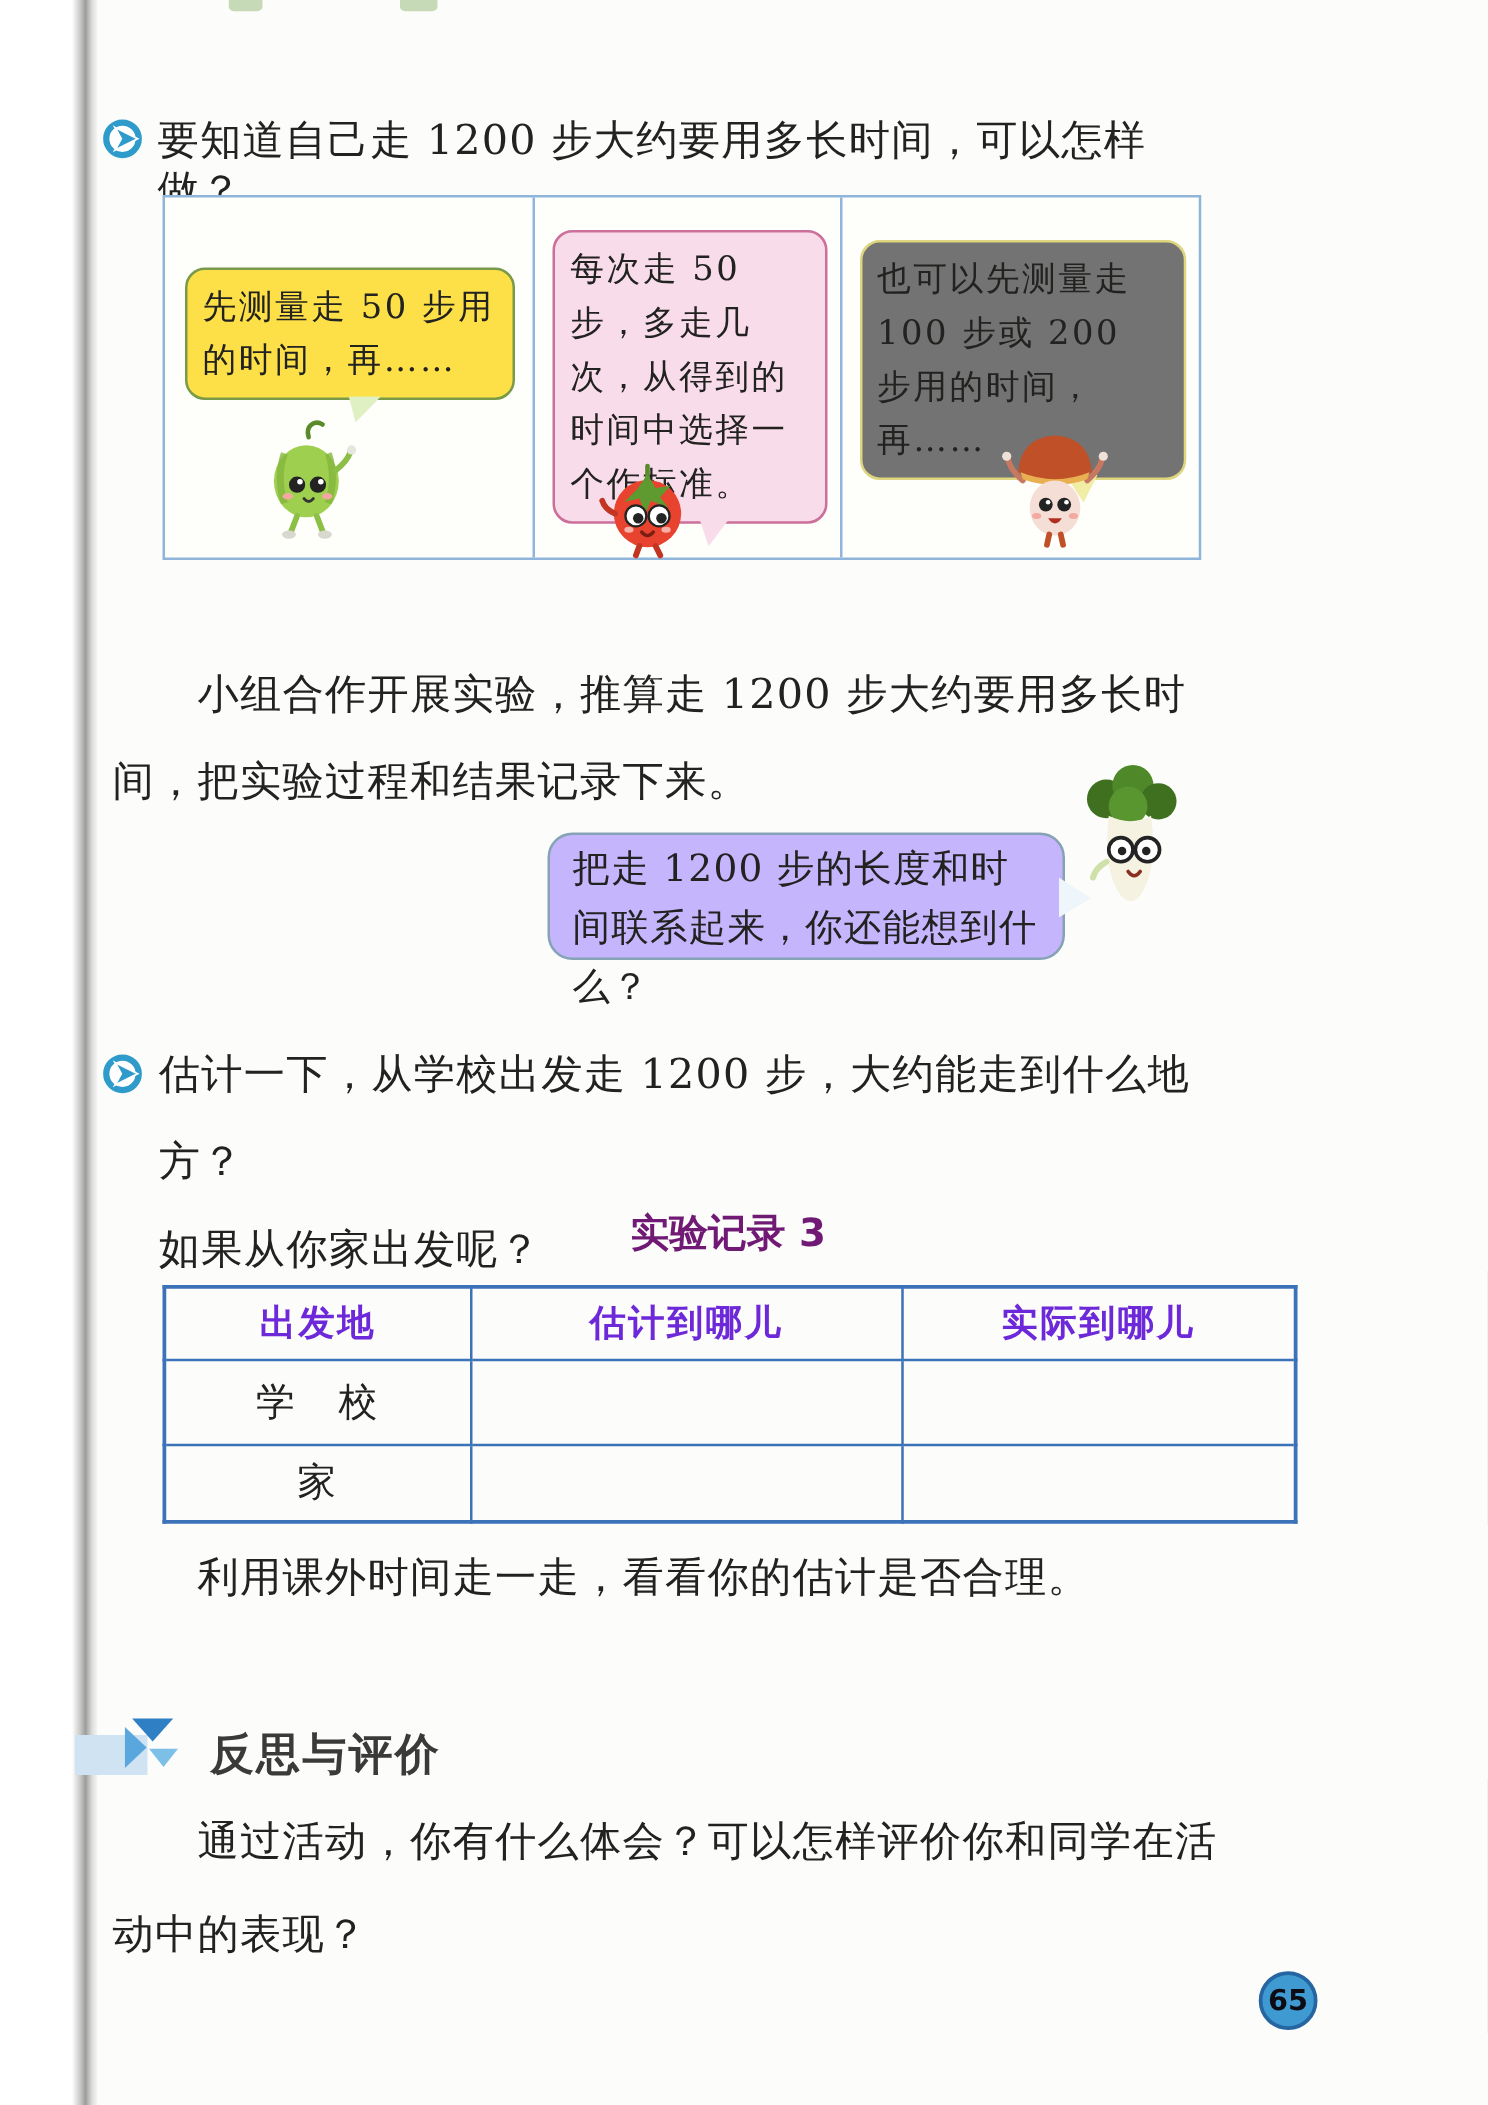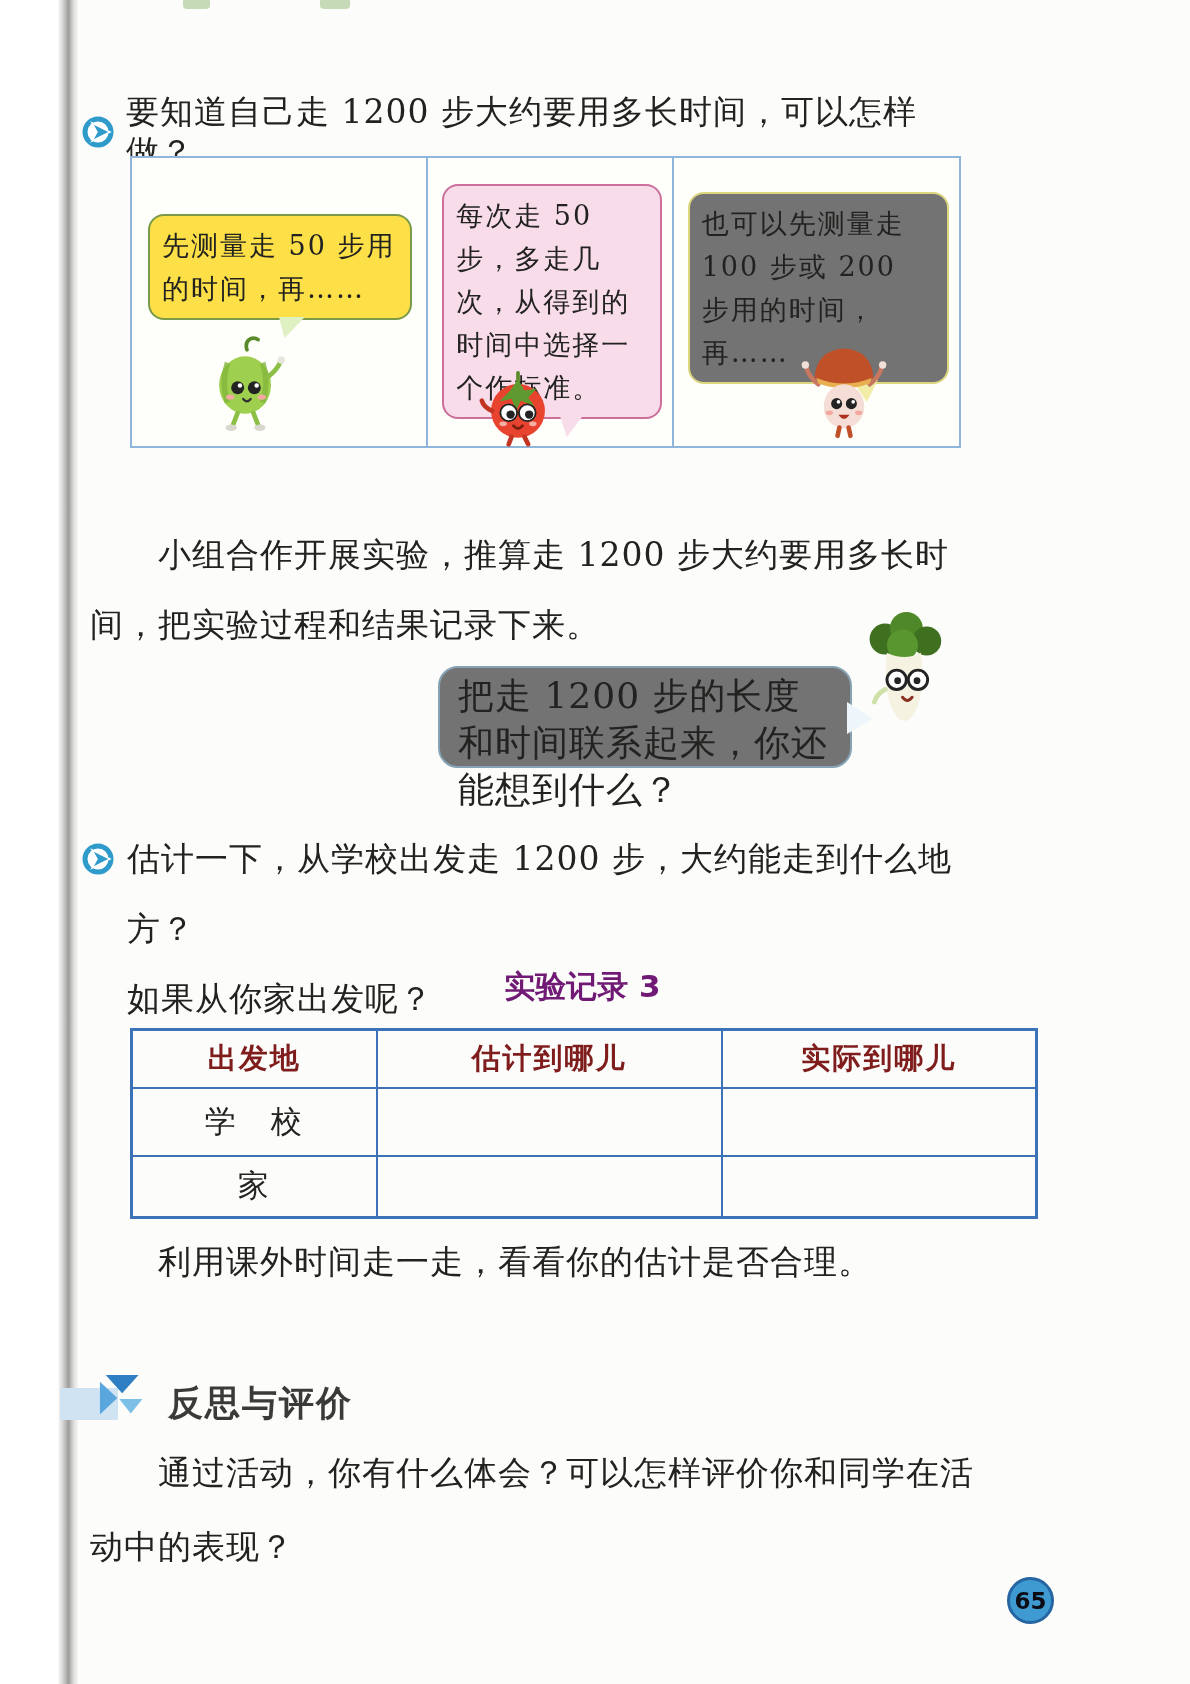--- a/index.html
+++ b/index.html
@@ -11,21 +11,21 @@
   }
   .abs { position:absolute; }
   .left-margin { left:0; top:0; width:58px; height:100%; background:#ffffff; }
   .scan-edge {
     left:58px; top:0; width:20px; height:100%;
     background:linear-gradient(90deg,#fbfbfb 0%, #cacac8 30%, #9d9d9b 52%, #dcdcda 78%, #f7f7f5 100%);
   }
   .top-artifact { top:0; height:9px; background:#86b268; opacity:.45; border-radius:0 0 4px 4px; }
 
   
-  .bullet-row { display:flex; align-items:center; }
+  .bullet-row { display:flex; align-items:flex-start; }
   .bullet-icon { width:38px; height:38px; flex:0 0 38px; }
   .body-text { font-size:33px; line-height:70px; letter-spacing:1px; }
   .indent { text-indent:68px; }
 
   
   .panel-box {
     left:130px; top:156px; width:831px; height:292px;
     border:2px solid #8fb5da; background:#fefefb; display:flex;
   }
   .panel { position:relative; height:100%; }
@@ -43,40 +43,40 @@
       background:#dff0c2; clip-path:polygon(12% 0,88% 0,28% 100%); }
   .tail-down-pink { left:52%; bottom:-20px; width:30px; height:21px;
       background:#f8dcea; clip-path:polygon(12% 0,88% 0,35% 100%); }
   .tail-down-yellow { left:62%; bottom:-20px; width:32px; height:22px;
       background:#f1eda6; clip-path:polygon(10% 0,90% 0,55% 100%); }
   .char { position:absolute; }
 
   
   .hint-bubble {
     left:438px; top:666px; width:414px; height:102px;
-    background:#737373; border:2px solid #85a3b5; border-radius:20px;
-    font-size:36px; line-height:47px; letter-spacing:1px; padding:4px 16px 4px 18px;
+    background:#c4b5fd; border:2px solid #85a3b5; border-radius:20px;
+    font-size:30px; line-height:47px; letter-spacing:1px; padding:4px 16px 4px 18px;
   }
   .hint-tail { position:absolute; right:-23px; top:34px; width:26px; height:32px;
       background:#eef6fb; clip-path:polygon(0 0,100% 52%,0 100%);
       border-right:0; }
 
   
   .table-title { left:130px; top:966px; width:905px; text-align:center;
       font-family:"DejaVu Sans", sans-serif; font-weight:bold; font-size:31px; color:#701a75; }
   table.rec-table {
     position:absolute; left:130px; top:1028px; width:905px;
     border-collapse:collapse; table-layout:fixed;
     border:3px solid #3c72b8;
   }
   .rec-table th, .rec-table td {
     border:2px solid #3c72b8; text-align:center; vertical-align:middle;
   }
   .rec-table th { height:58px; font-family:"DejaVu Sans", sans-serif; font-weight:bold;
-      font-size:29px; color:#7f1d1d; letter-spacing:2px; }
+      font-size:29px; color:#6d28d9; letter-spacing:2px; }
   .rec-table td { font-size:31px; letter-spacing:2px; }
   .row-school td { height:68px; }
   .row-home td { height:62px; }
 
   
   .section-bar { left:60px; top:1388px; width:58px; height:32px; background:#cfe3f2; }
   .section-title { font-family:"DejaVu Sans", sans-serif; font-weight:bold;
       font-size:35px; color:#3a3a38; letter-spacing:2px; }
 
   

